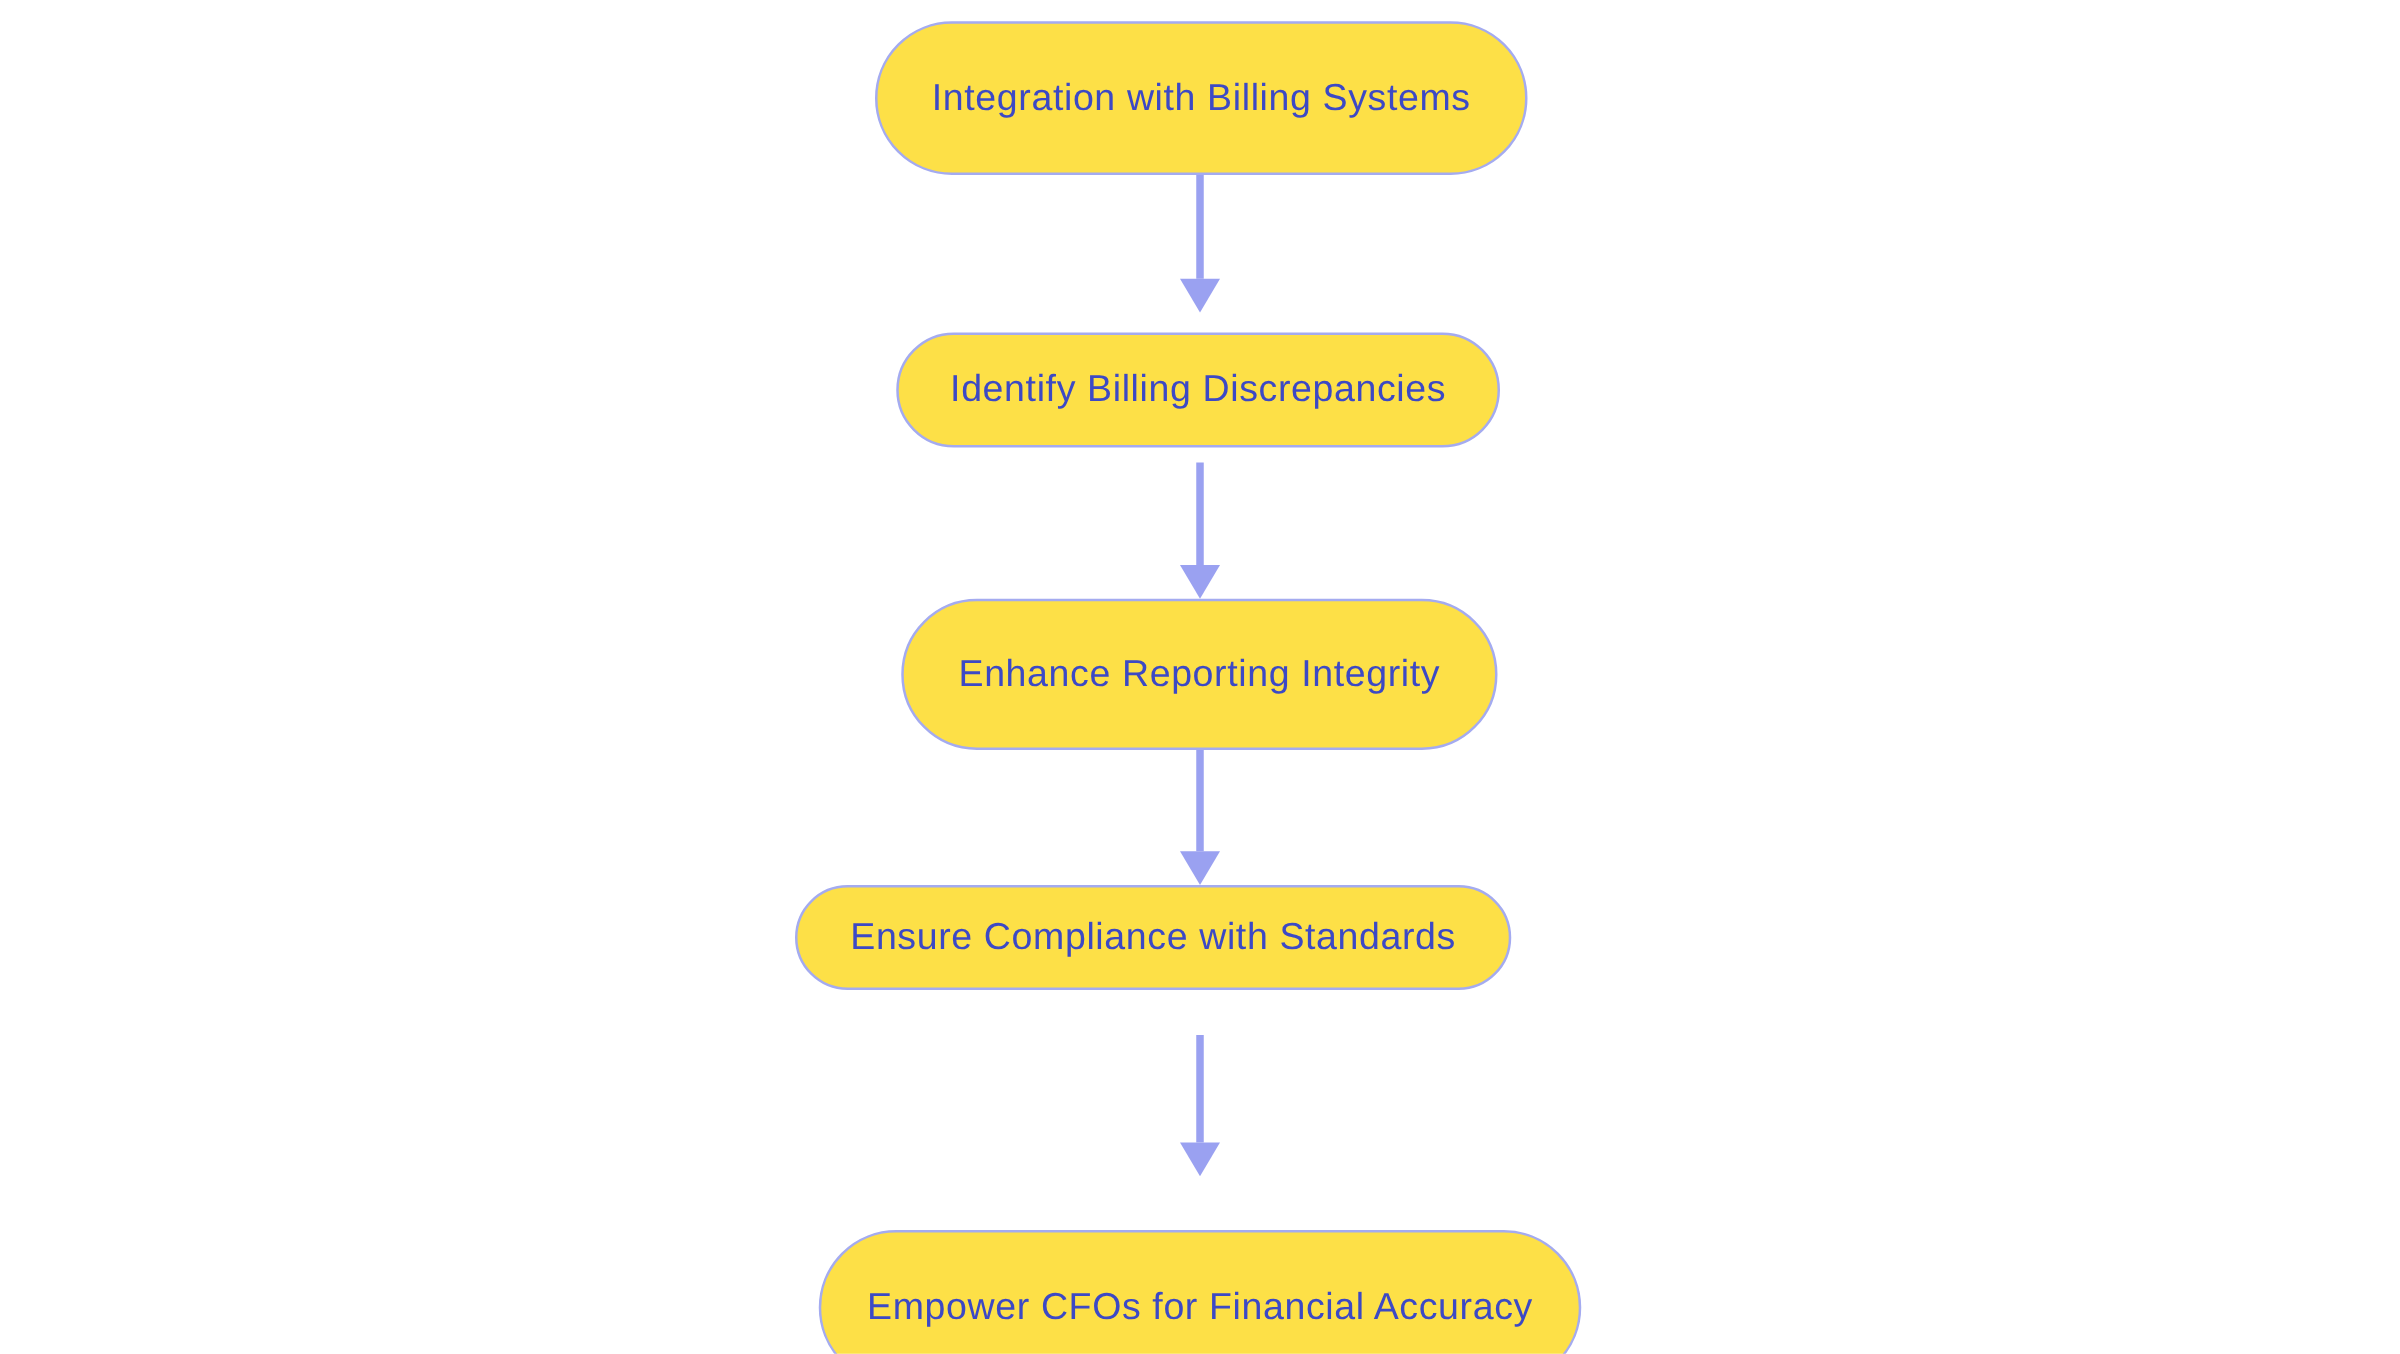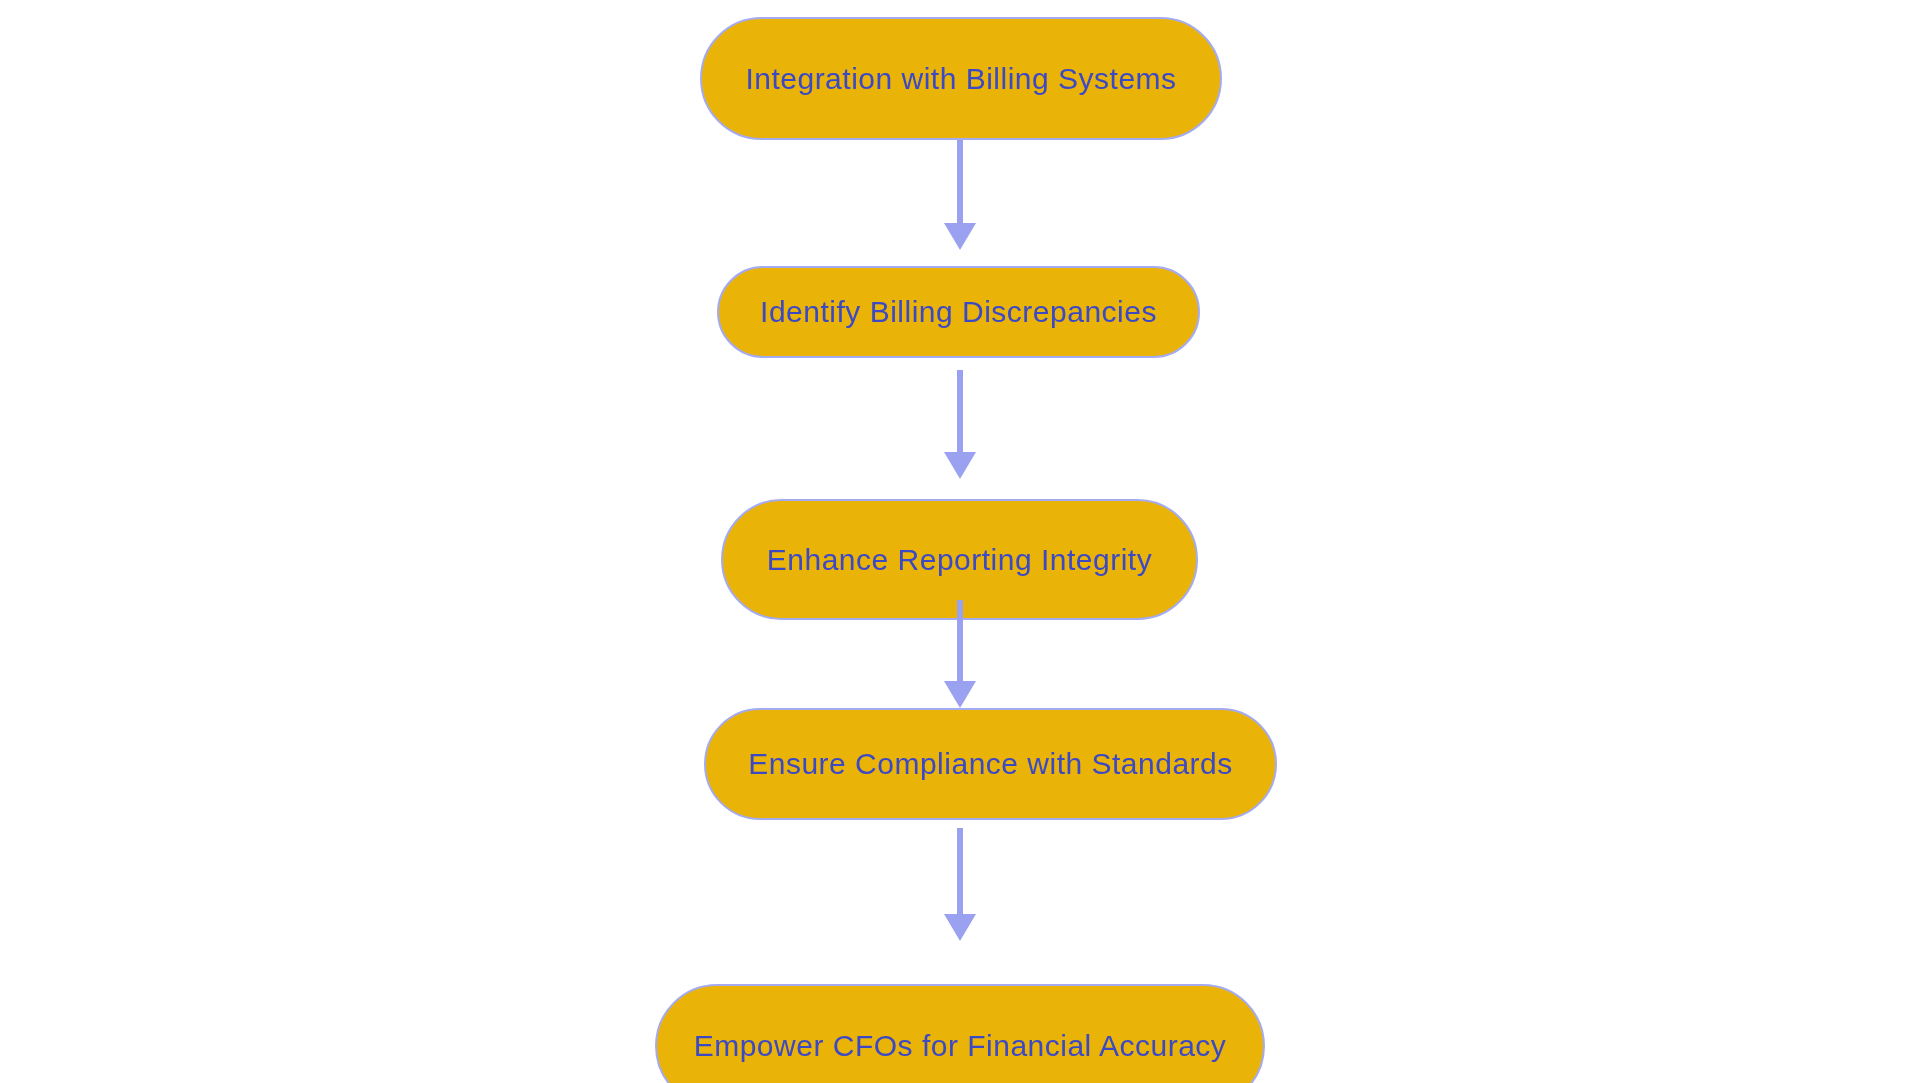--- a/index.html
+++ b/index.html
@@ -14,37 +14,37 @@
     overflow: hidden;
     font-family: "Liberation Sans", "DejaVu Sans", sans-serif;
   }
   .canvas {
     position: absolute;
     inset: 0;
   }
   .node {
     position: absolute;
     box-sizing: border-box;
-    background: #eab308;
+    background: #fde047;
     border: 2px solid #a4abf0;
     border-radius: 64px;
     display: flex;
     align-items: center;
     justify-content: center;
     color: #3c49c5;
     font-size: 30px;
     font-weight: 400;
     letter-spacing: 0.5px;
     text-align: center;
     white-space: nowrap;
   }
   .n1 { left: 700px; top: 17px;  width: 522px; height: 123px; }
   .n2 { left: 717px; top: 266px; width: 483px; height: 92px; }
-  .n3 { left: 721px; top: 499px; width: 477px; height: 121px; }
-  .n4 { left: 704px; top: 708px; width: 573px; height: 112px; justify-content: center; }
+  .n3 { left: 721px; top: 479px; width: 477px; height: 121px; }
+  .n4 { left: 636px; top: 708px; width: 573px; height: 84px; justify-content: center; }
   .n5 { left: 655px; top: 984px; width: 610px; height: 124px; }
 
   .arrow {
     position: absolute;
     left: 944px;          
     width: 32px;
     display: flex;
     flex-direction: column;
     align-items: center;
   }

